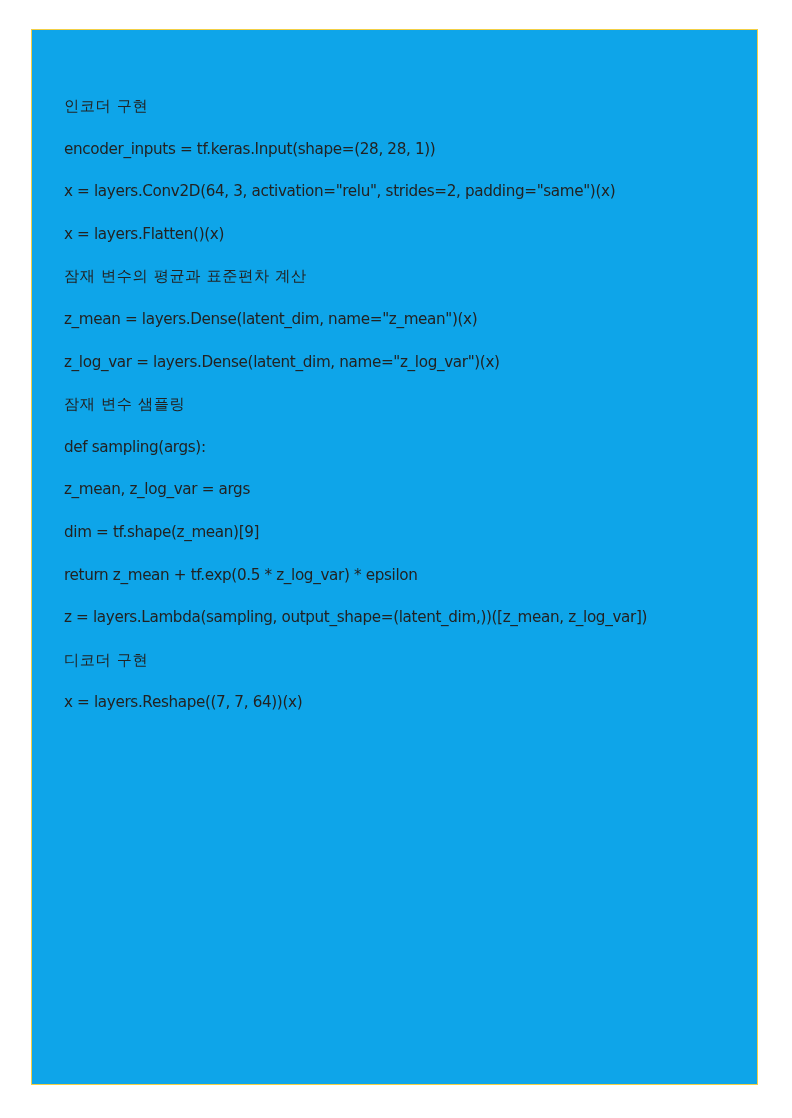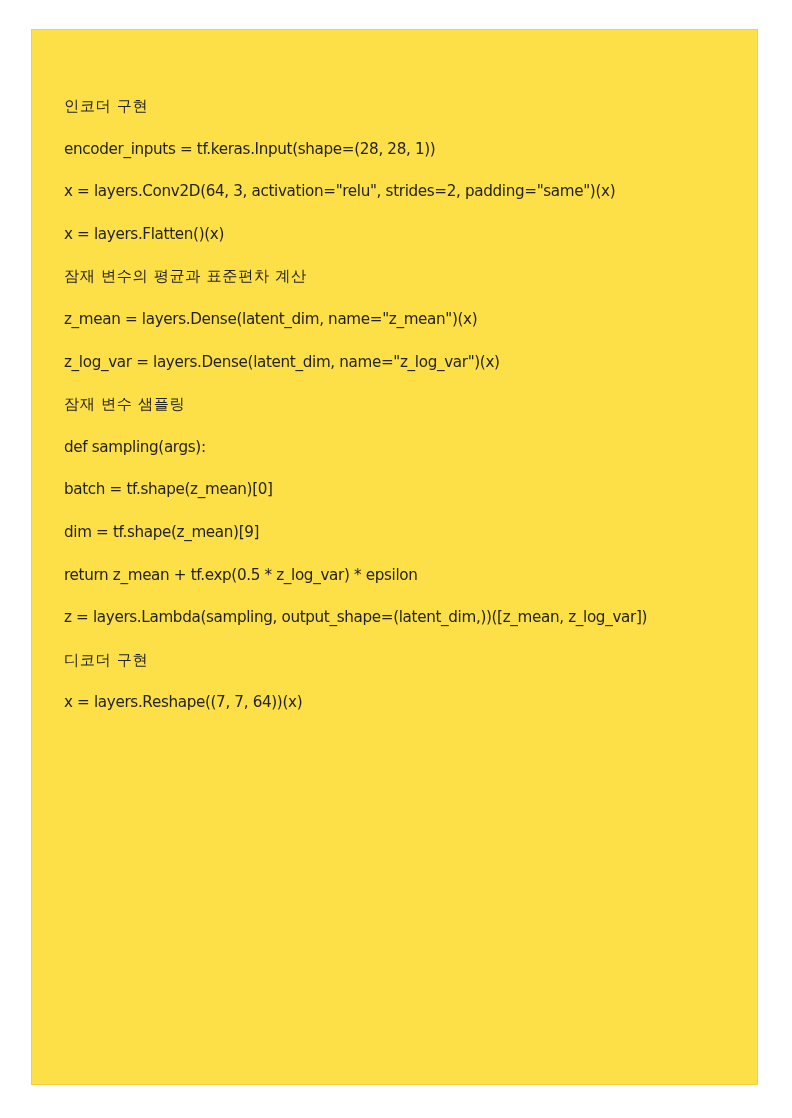--- a/index.html
+++ b/index.html
@@ -14,21 +14,21 @@
       overflow: hidden;
     }
     .frame {
       position: absolute;
       left: 31px;
       top: 29px;
       width: 727px;
       height: 1056px;
       border: 1px solid #f2cf45;
       box-sizing: border-box;
-      background: #fde047;
+      background: #0ea5e9;
     }
     .content {
       position: absolute;
       left: 32px;
       top: 61px;
       width: 680px;
     }
     .line {
       font-family: "DejaVu Sans", sans-serif;
       font-size: 15.2px;
@@ -49,20 +49,20 @@
   <div class="content">
     <div class="line heading">인코더 구현</div>
     <div class="line">encoder_inputs = tf.keras.Input(shape=(28, 28, 1))</div>
     <div class="line">x = layers.Conv2D(64, 3, activation="relu", strides=2, padding="same")(x)</div>
     <div class="line">x = layers.Flatten()(x)</div>
     <div class="line heading">잠재 변수의 평균과 표준편차 계산</div>
     <div class="line">z_mean = layers.Dense(latent_dim, name="z_mean")(x)</div>
     <div class="line">z_log_var = layers.Dense(latent_dim, name="z_log_var")(x)</div>
     <div class="line heading">잠재 변수 샘플링</div>
     <div class="line">def sampling(args):</div>
-    <div class="line">batch = tf.shape(z_mean)[0]</div>
+    <div class="line">z_mean, z_log_var = args</div>
     <div class="line">dim = tf.shape(z_mean)[9]</div>
     <div class="line">return z_mean + tf.exp(0.5 * z_log_var) * epsilon</div>
     <div class="line">z = layers.Lambda(sampling, output_shape=(latent_dim,))([z_mean, z_log_var])</div>
     <div class="line heading">디코더 구현</div>
     <div class="line">x = layers.Reshape((7, 7, 64))(x)</div>
   </div>
 </div>
 
 </body></html>

